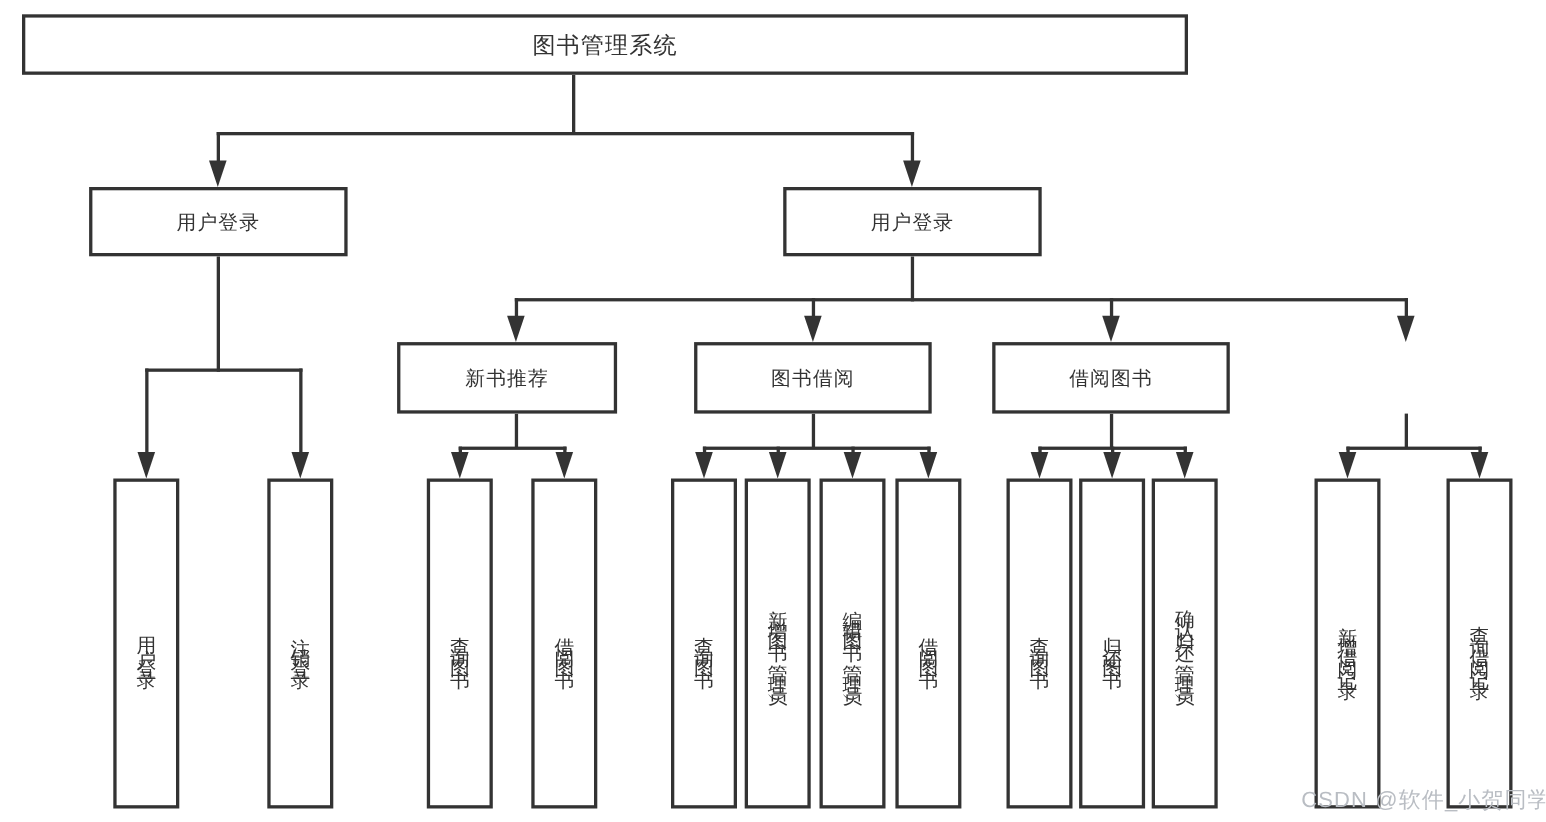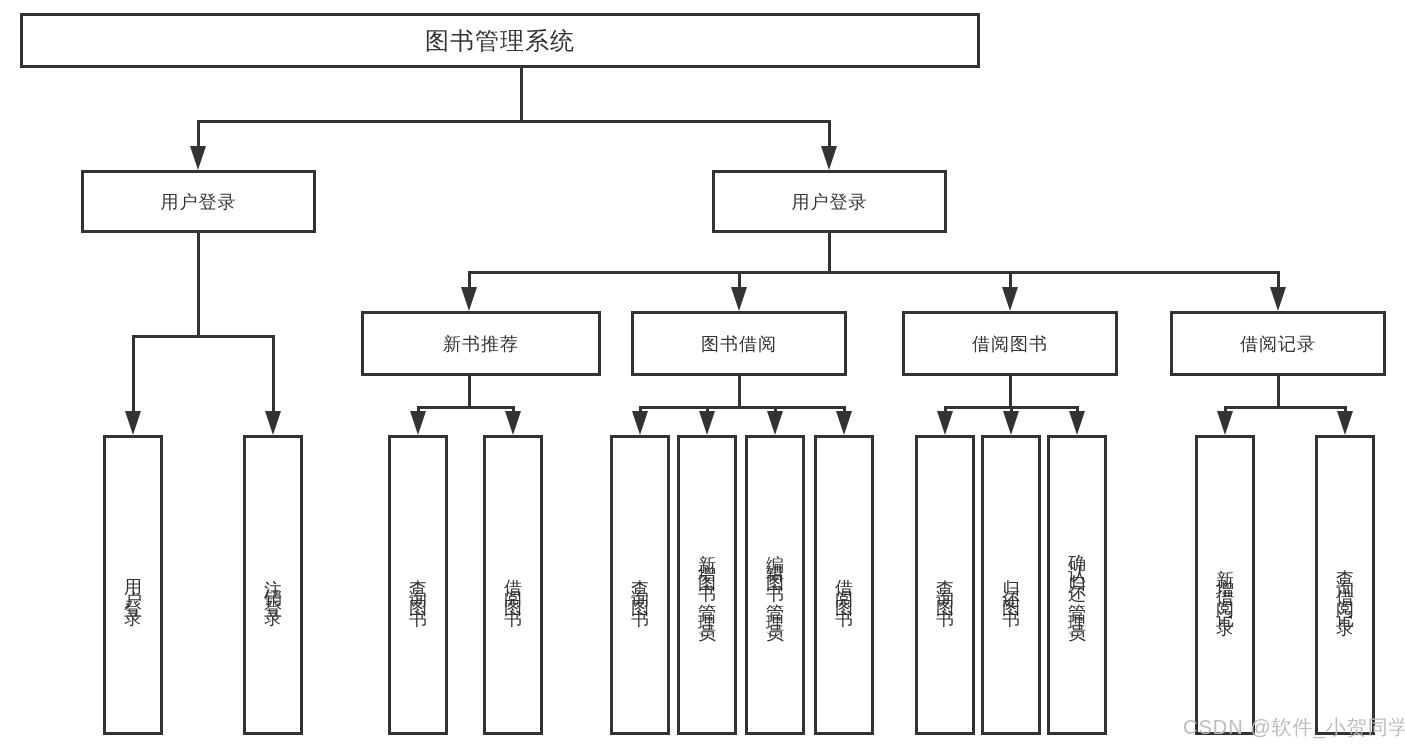--- a/index.html
+++ b/index.html
@@ -86,47 +86,44 @@
   <div class="ar" style="left:1003px;top:411px;"></div>
   <div class="ar" style="left:1069px;top:411px;"></div>
 
   <div class="vl" style="left:1276.5px;top:376px;height:32px;"></div>
   <div class="hl" style="left:1223.5px;top:406px;width:123px;"></div>
   <div class="vl" style="left:1223.5px;top:406px;height:10px;"></div>
   <div class="vl" style="left:1343.5px;top:406px;height:10px;"></div>
   <div class="ar" style="left:1217px;top:411px;"></div>
   <div class="ar" style="left:1337px;top:411px;"></div>
 
-  <div class="box" style="left:20px;top:13px;width:960px;height:55px;font-size:24px;justify-content:center;">
+  <div class="box" style="left:20px;top:13px;width:1060px;height:55px;font-size:21px;justify-content:center;">
     <span>图书管理系统</span>
   </div>
 
   <div class="box" style="left:81px;top:170px;width:235px;height:63px;">
     <span>用户登录</span>
   </div>
 
   <div class="box" style="left:712px;top:170px;width:235px;height:63px;">
     <span>用户登录</span>
   </div>
 
-  <div class="box" style="left:361px;top:311px;width:240px;height:65px;">
+  <div class="box" style="left:361px;top:311px;width:200px;height:65px;">
     <span>新书推荐</span>
   </div>
 
   <div class="box" style="left:631px;top:311px;width:216px;height:65px;font-family:Liberation Mono, monospace;">
     <span>图书借阅</span>
   </div>
 
   <div class="box" style="left:902px;top:311px;width:216px;height:65px;">
     <span>借阅图书</span>
   </div>
 
-  <div class="box" style="left:1170px;top:311px;width:216px;height:65px;">
-    <span>借阅记录</span>
-  </div>
 
   <div class="box vbox" style="left:103px;top:435px;width:60px;height:300px;">
     <span>用户登录</span>
   </div>
 
   <div class="box vbox" style="left:243px;top:435px;width:60px;height:300px;">
     <span>注销登录</span>
   </div>
 
   <div class="box vbox" style="left:388px;top:435px;width:60px;height:300px;">

